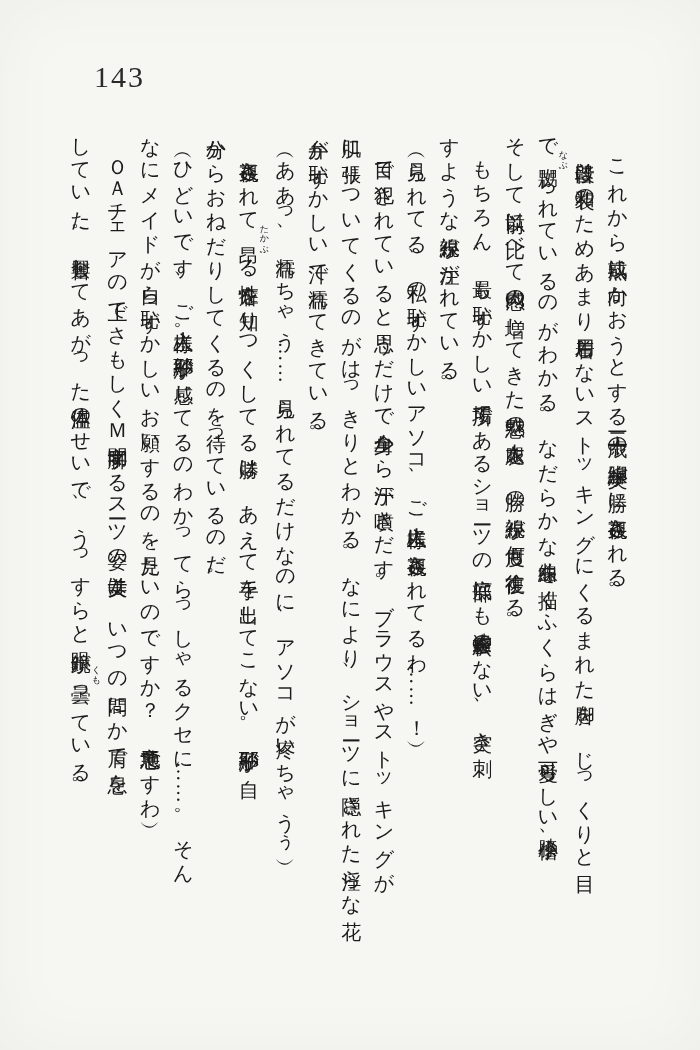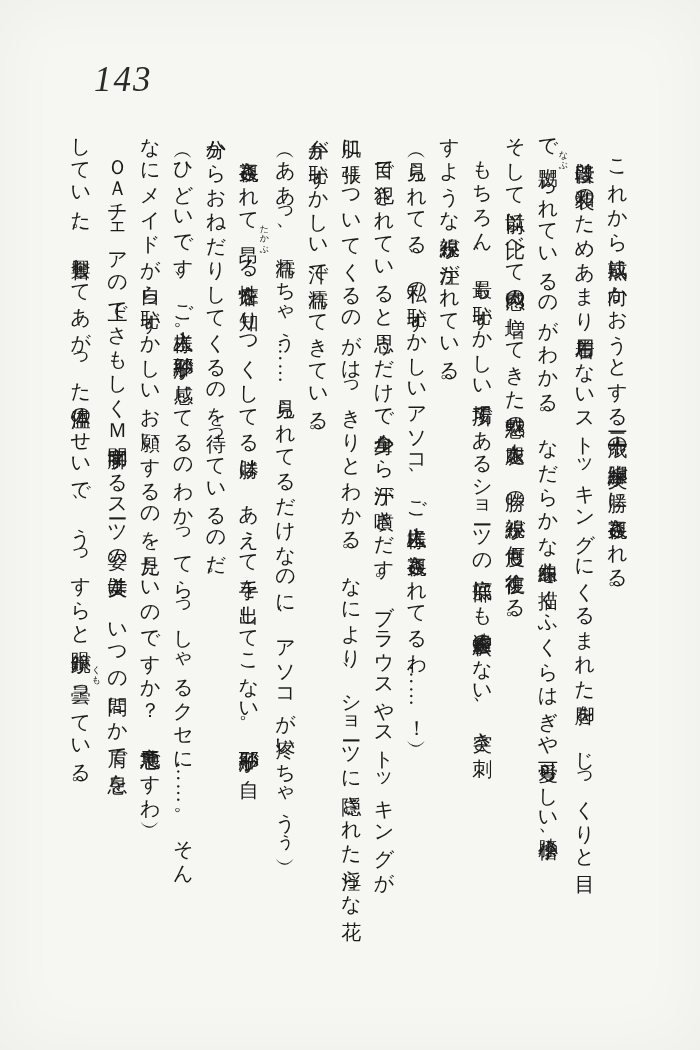--- a/index.html
+++ b/index.html
@@ -13,22 +13,21 @@
     height: 1050px;
     background: var(--page-bg, #f6f6f3);
     overflow: hidden;
     font-family: "Liberation Serif", "DejaVu Serif", serif;
     box-shadow: inset 0 0 70px rgba(0,0,0,0.035);
   }
   .page-number {
     position: absolute;
     left: 94px;
     top: 60px;
-    font-style: italic;
-    font-size: 35px;
+    font-size: 30px;
     letter-spacing: 2px;
     color: var(--folio-color, #2a2a2a);
   }
   .text-block {
     position: absolute;
     top: 124px;
     right: 66px;
     height: 828px;
     writing-mode: vertical-rl;
     text-orientation: mixed;

